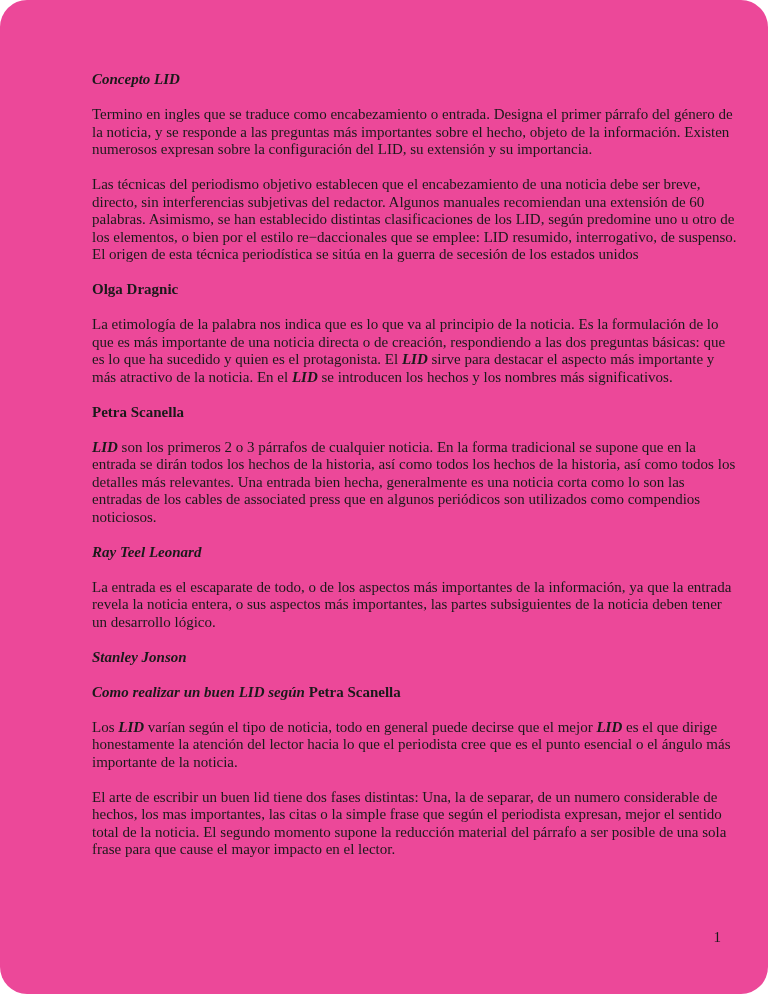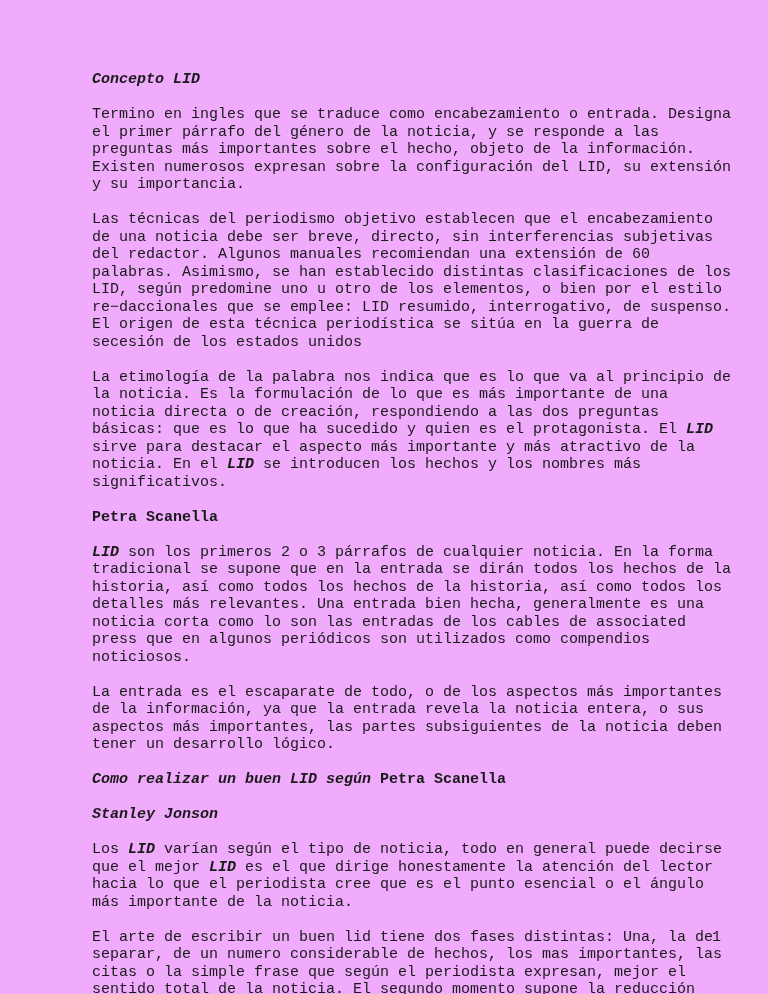--- a/index.html
+++ b/index.html
@@ -4,24 +4,25 @@
 <style>
   html, body {
     margin: 0;
     padding: 0;
     background: #ffffff;
   }
   .page {
     position: relative;
     width: 768px;
     height: 994px;
-    background: #f0abfc;
-    font-family: Liberation Mono, monospace;
+    background: #ec4899;
+    font-family: Liberation Serif, serif;
     color: #1a1a1a;
     overflow: hidden;
+    border-radius: 27px;
   }
   .content {
     position: absolute;
     left: 92px;
     top: 71px;
     width: 645px;
     font-size: 15px;
     line-height: 17.5px;
     text-align: left;
   }
@@ -45,23 +46,25 @@
   }
 </style>
 </head>
 <body>
 
 <div class="page">
   <div class="content">
       <h2><span class="seg-bi">Concepto LID</span></h2>
       <p><span class="seg-n">Termino en ingles que se traduce como encabezamiento o entrada. Designa el primer párrafo del género de la noticia, y se responde a las preguntas más importantes sobre el hecho, objeto de la información. Existen numerosos expresan sobre la configuración del LID, su extensión y su importancia.</span></p>
       <p><span class="seg-n">Las técnicas del periodismo objetivo establecen que el encabezamiento de una noticia debe ser breve, directo, sin interferencias subjetivas del redactor. Algunos manuales recomiendan una extensión de 60 palabras. Asimismo, se han establecido distintas clasificaciones de los LID, según predomine uno u otro de los elementos, o bien por el estilo re−daccionales que se emplee: LID resumido, interrogativo, de suspenso. El origen de esta técnica periodística se sitúa en la guerra de secesión de los estados unidos</span></p>
+      <h2><span class="seg-b">Olga Dragnic</span></h2>
       <p><span class="seg-n">La etimología de la palabra nos indica que es lo que va al principio de la noticia. Es la formulación de lo que es más importante de una noticia directa o de creación, respondiendo a las dos preguntas básicas: que es lo que ha sucedido y quien es el protagonista. El </span><span class="seg-bi">LID</span><span class="seg-n"> sirve para destacar el aspecto más importante y más atractivo de la noticia. En el </span><span class="seg-bi">LID</span><span class="seg-n"> se introducen los hechos y los nombres más significativos.</span></p>
       <h2><span class="seg-b">Petra Scanella</span></h2>
       <p><span class="seg-bi">LID</span><span class="seg-n"> son los primeros 2 o 3 párrafos de cualquier noticia. En la forma tradicional se supone que en la entrada se dirán todos los hechos de la historia, así como todos los hechos de la historia, así como todos los detalles más relevantes. Una entrada bien hecha, generalmente es una noticia corta como lo son las entradas de los cables de associated press que en algunos periódicos son utilizados como compendios noticiosos.</span></p>
+      <h2><span class="seg-bi">Ray Teel Leonard</span></h2>
       <p><span class="seg-n">La entrada es el escaparate de todo, o de los aspectos más importantes de la información, ya que la entrada revela la noticia entera, o sus aspectos más importantes, las partes subsiguientes de la noticia deben tener un desarrollo lógico.</span></p>
+      <h2><span class="seg-bi">Stanley Jonson</span></h2>
       <h2><span class="seg-bi">Como realizar un buen LID según </span><span class="seg-b">Petra Scanella</span></h2>
-      <h2><span class="seg-bi">Stanley Jonson</span></h2>
       <p><span class="seg-n">Los </span><span class="seg-bi">LID</span><span class="seg-n"> varían según el tipo de noticia, todo en general puede decirse que el mejor </span><span class="seg-bi">LID</span><span class="seg-n"> es el que dirige honestamente la atención del lector hacia lo que el periodista cree que es el punto esencial o el ángulo más importante de la noticia.</span></p>
       <p><span class="seg-n">El arte de escribir un buen lid tiene dos fases distintas: Una, la de separar, de un numero considerable de hechos, los mas importantes, las citas o la simple frase que según el periodista expresan, mejor el sentido total de la noticia. El segundo momento supone la reducción material del párrafo a ser posible de una sola frase para que cause el mayor impacto en el lector.</span></p>
     </div>
   <div class="page-number">1</div>
 </div>
 
 </body></html>

